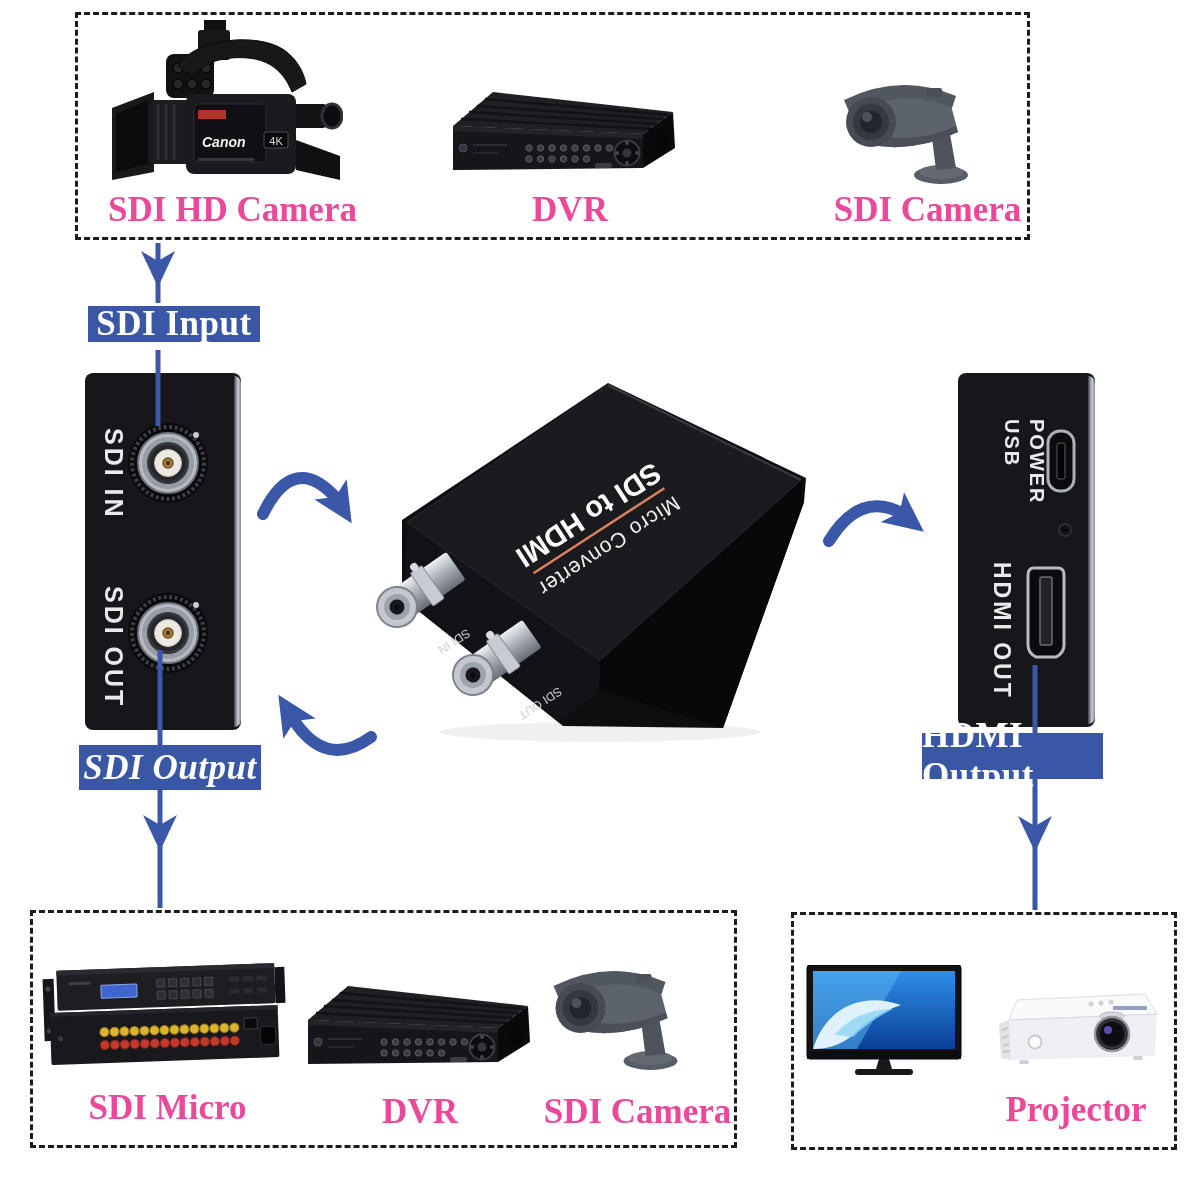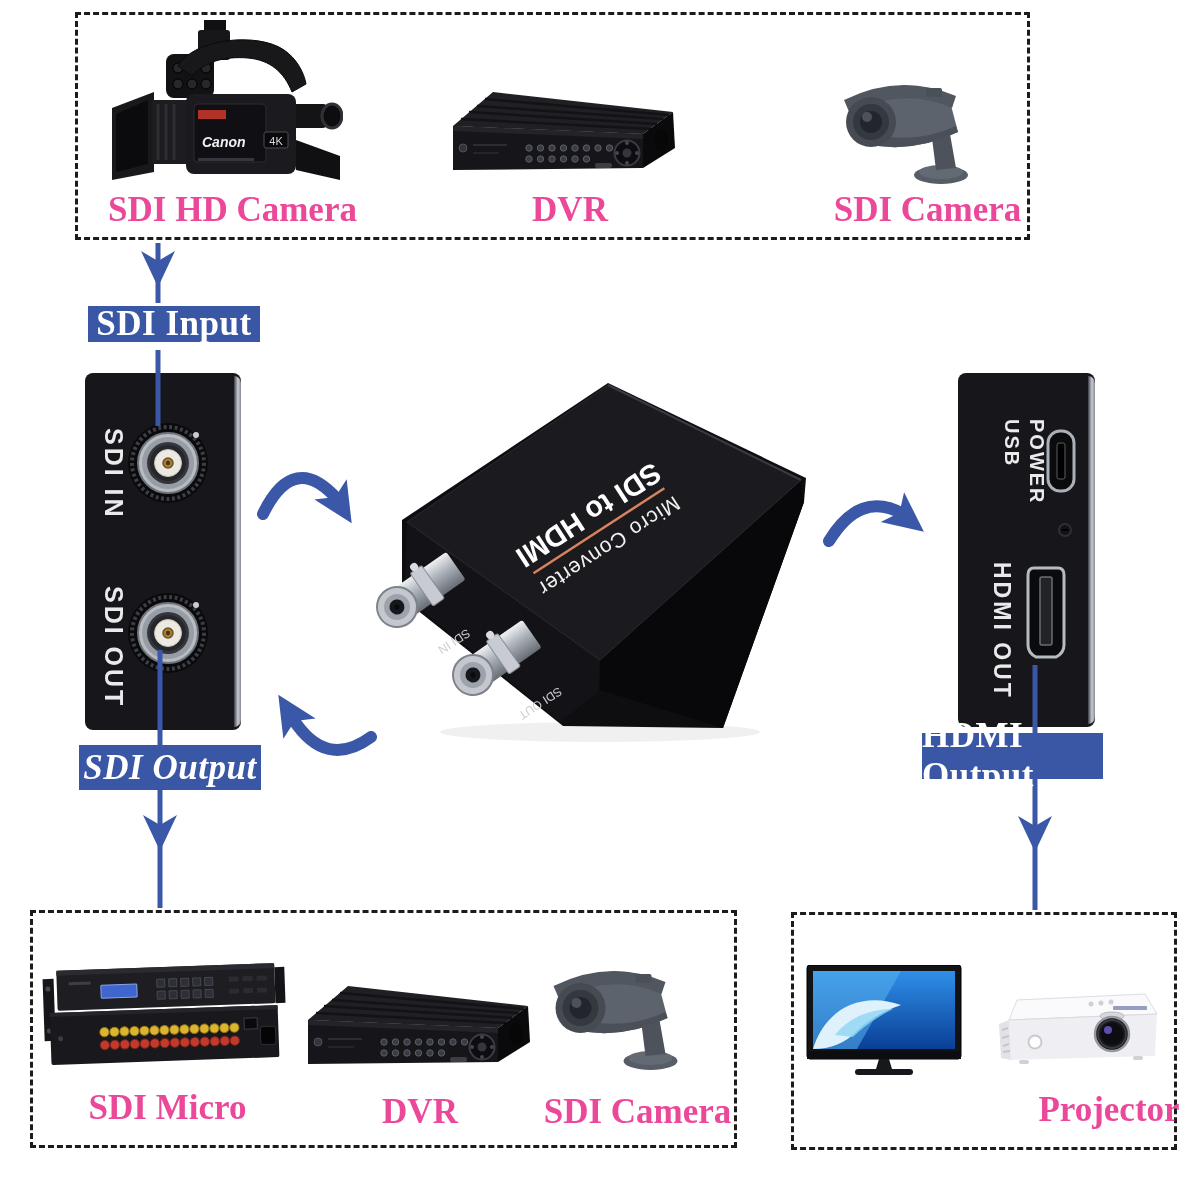--- a/index.html
+++ b/index.html
@@ -327,21 +327,21 @@
         <circle cx="106" cy="21" r="2.5"></circle>
         <circle cx="116" cy="20" r="2.5"></circle>
     </g>
     <rect x="24" y="78" width="10" height="4" rx="2" fill="#d0d0d6"></rect>
     <rect x="138" y="74" width="10" height="4" rx="2" fill="#d0d0d6"></rect>
   </svg>
 
   <div class="dev-label" style="left:60px;top:1088px;width:215px;">SDI Micro</div>
   <div class="dev-label" style="left:320px;top:1092px;width:200px;">DVR</div>
   <div class="dev-label" style="left:530px;top:1092px;width:215px;">SDI Camera</div>
-  <div class="dev-label" style="left:1024px;top:1090px;width:170px;">Projector</div>
+  <div class="dev-label" style="left:991px;top:1090px;width:170px;">Projector</div>
 
   <svg id="arrows" width="1200" height="1200" viewBox="0 0 1200 1200">
     <defs>
       <path id="vhead" d="M0,0 L-17,-36 L0,-26 L17,-36 Z"></path>
       <path id="chead" d="M24,0 L-16,-19 L-7,0 L-16,19 Z"></path>
     </defs>
     <g stroke="#3a57a8" stroke-width="5" fill="none">
       <path d="M158,243 V303"></path>
       <path d="M158,350 V426"></path>
       <path d="M160,650 V745"></path>

